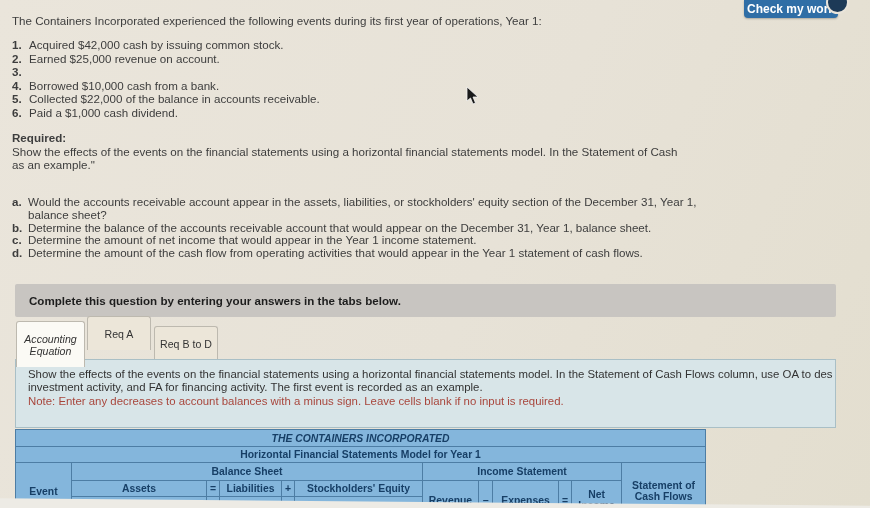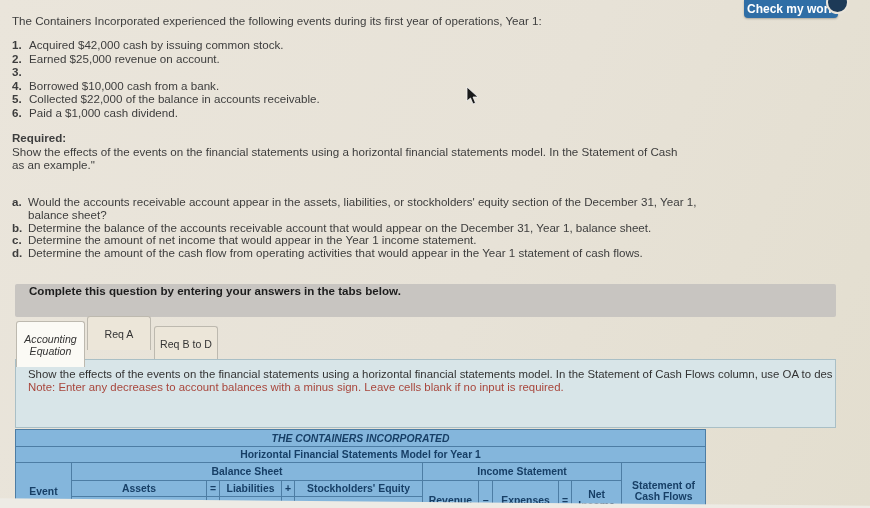--- a/index.html
+++ b/index.html
@@ -31,21 +31,21 @@
   .req-label{left:12px;top:131px;font-size:11.6px;font-weight:bold;}
   .req-text{left:12px;top:145px;font-size:11.6px;line-height:13.2px;white-space:nowrap;}
   .questions{left:12px;top:196px;font-size:11.6px;line-height:12.8px;}
   .q-row{display:flex;}
   .q-letter{font-weight:bold;width:16px;flex:0 0 16px;}
   .q-lines div{white-space:nowrap;}
 
   
   .complete-bar{
     left:15px;top:284px;width:821px;height:33px;background:#c8c5c1;
-    display:flex;border-radius:2px;
+    display:flex;align-items:center;border-radius:2px;
   }
   .complete-bar span{margin-left:14px;font-size:11.6px;font-weight:bold;color:#1d1d1d;}
 
   
   .tab{box-sizing:border-box;text-align:center;font-size:10.6px;color:#333;
        border:1px solid #bdb9af;border-bottom:none;border-radius:3px 3px 0 0;
        display:flex;align-items:center;justify-content:center;cursor:pointer;}
   .tab-active{left:16px;top:321px;width:69px;height:46px;background:#fbfaf5;z-index:3;line-height:12px;font-style:italic;}
   .tab-2{left:87px;top:316px;width:64px;height:34px;background:#ece6d9;}
   .tab-3{left:154px;top:326px;width:64px;height:34px;background:#ece6d9;}
@@ -154,20 +154,21 @@
 <div class="abs complete-bar">
   <span>Complete this question by entering your answers in the tabs below.</span>
 </div>
 
 <div class="abs tab tab-active">Accounting Equation</div>
 <div class="abs tab tab-2">Req A</div>
 <div class="abs tab tab-3">Req B to D</div>
 
 <div class="abs tab-panel">
   <div class="clip">Show the effects of the events on the financial statements using a horizontal financial statements model. In the Statement of Cash Flows column, use OA to designate operating</div>
+  <div class="clip">investment activity, and FA for financing activity. The first event is recorded as an example.</div>
   <div class="clip note-line">Note: Enter any decreases to account balances with a minus sign. Leave cells blank if no input is required.</div>
 </div>
 
 <div class="abs model-wrap">
   <table class="model">
     <colgroup>
       <col style="width:56px">
         <col style="width:135px">
         <col style="width:13px">
         <col style="width:62px">

